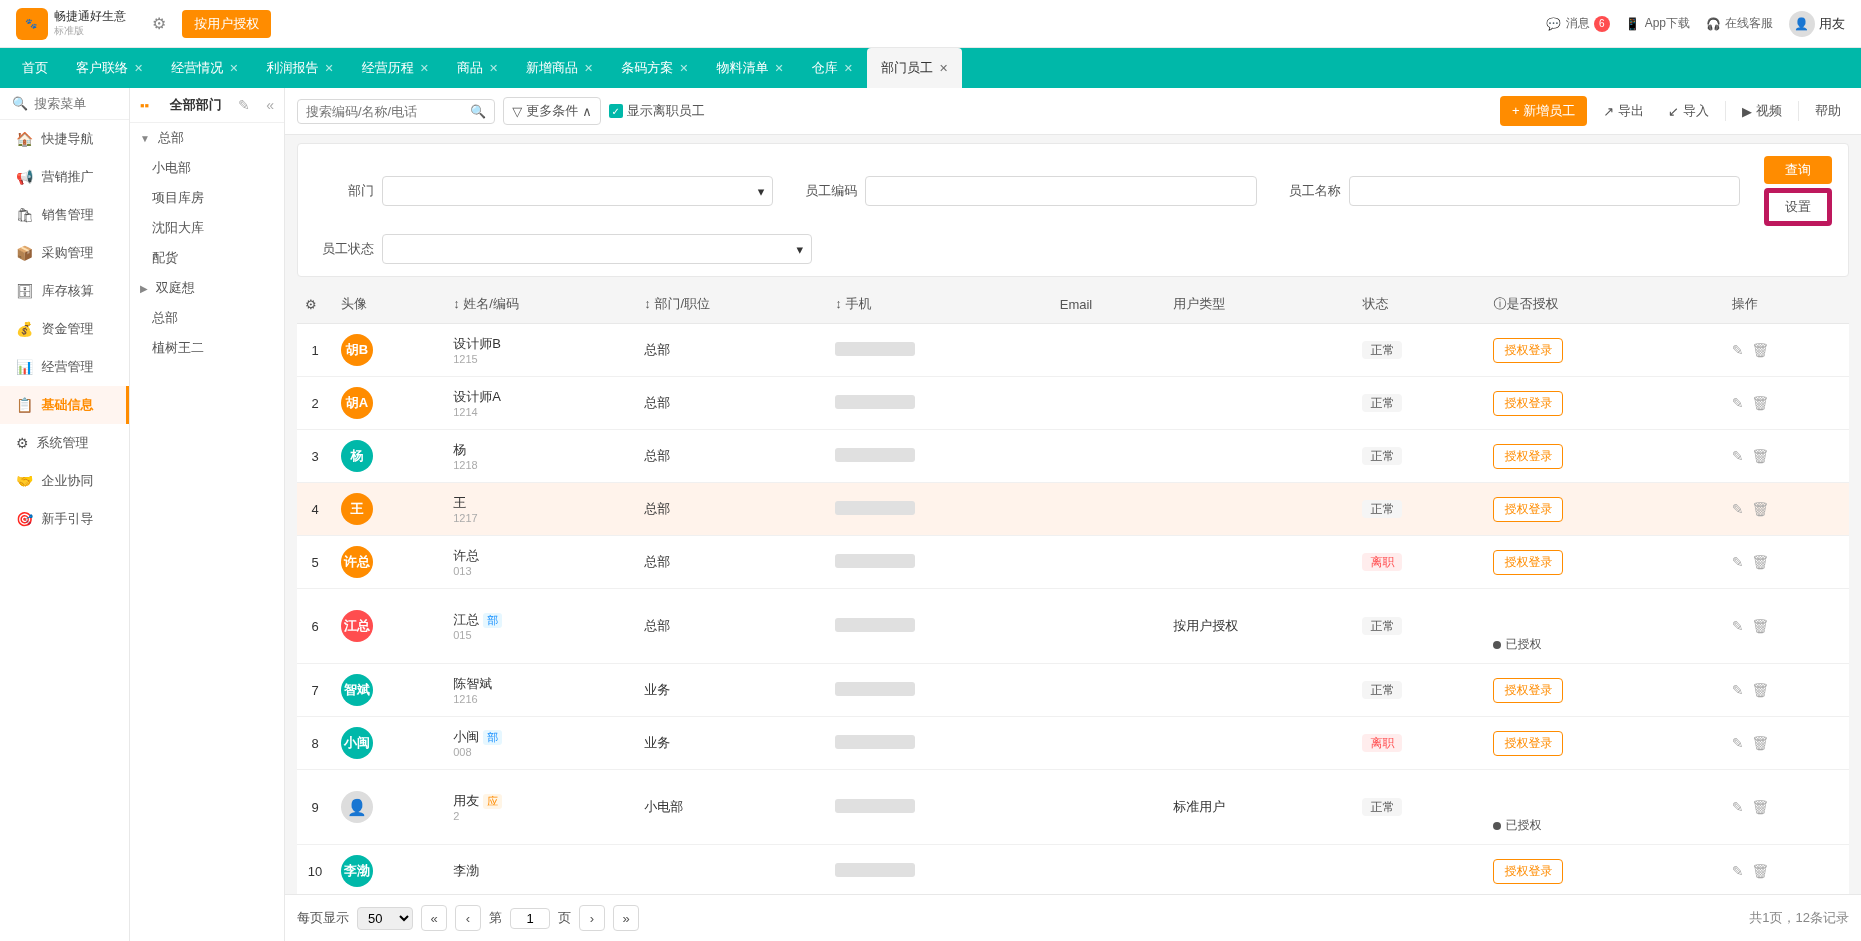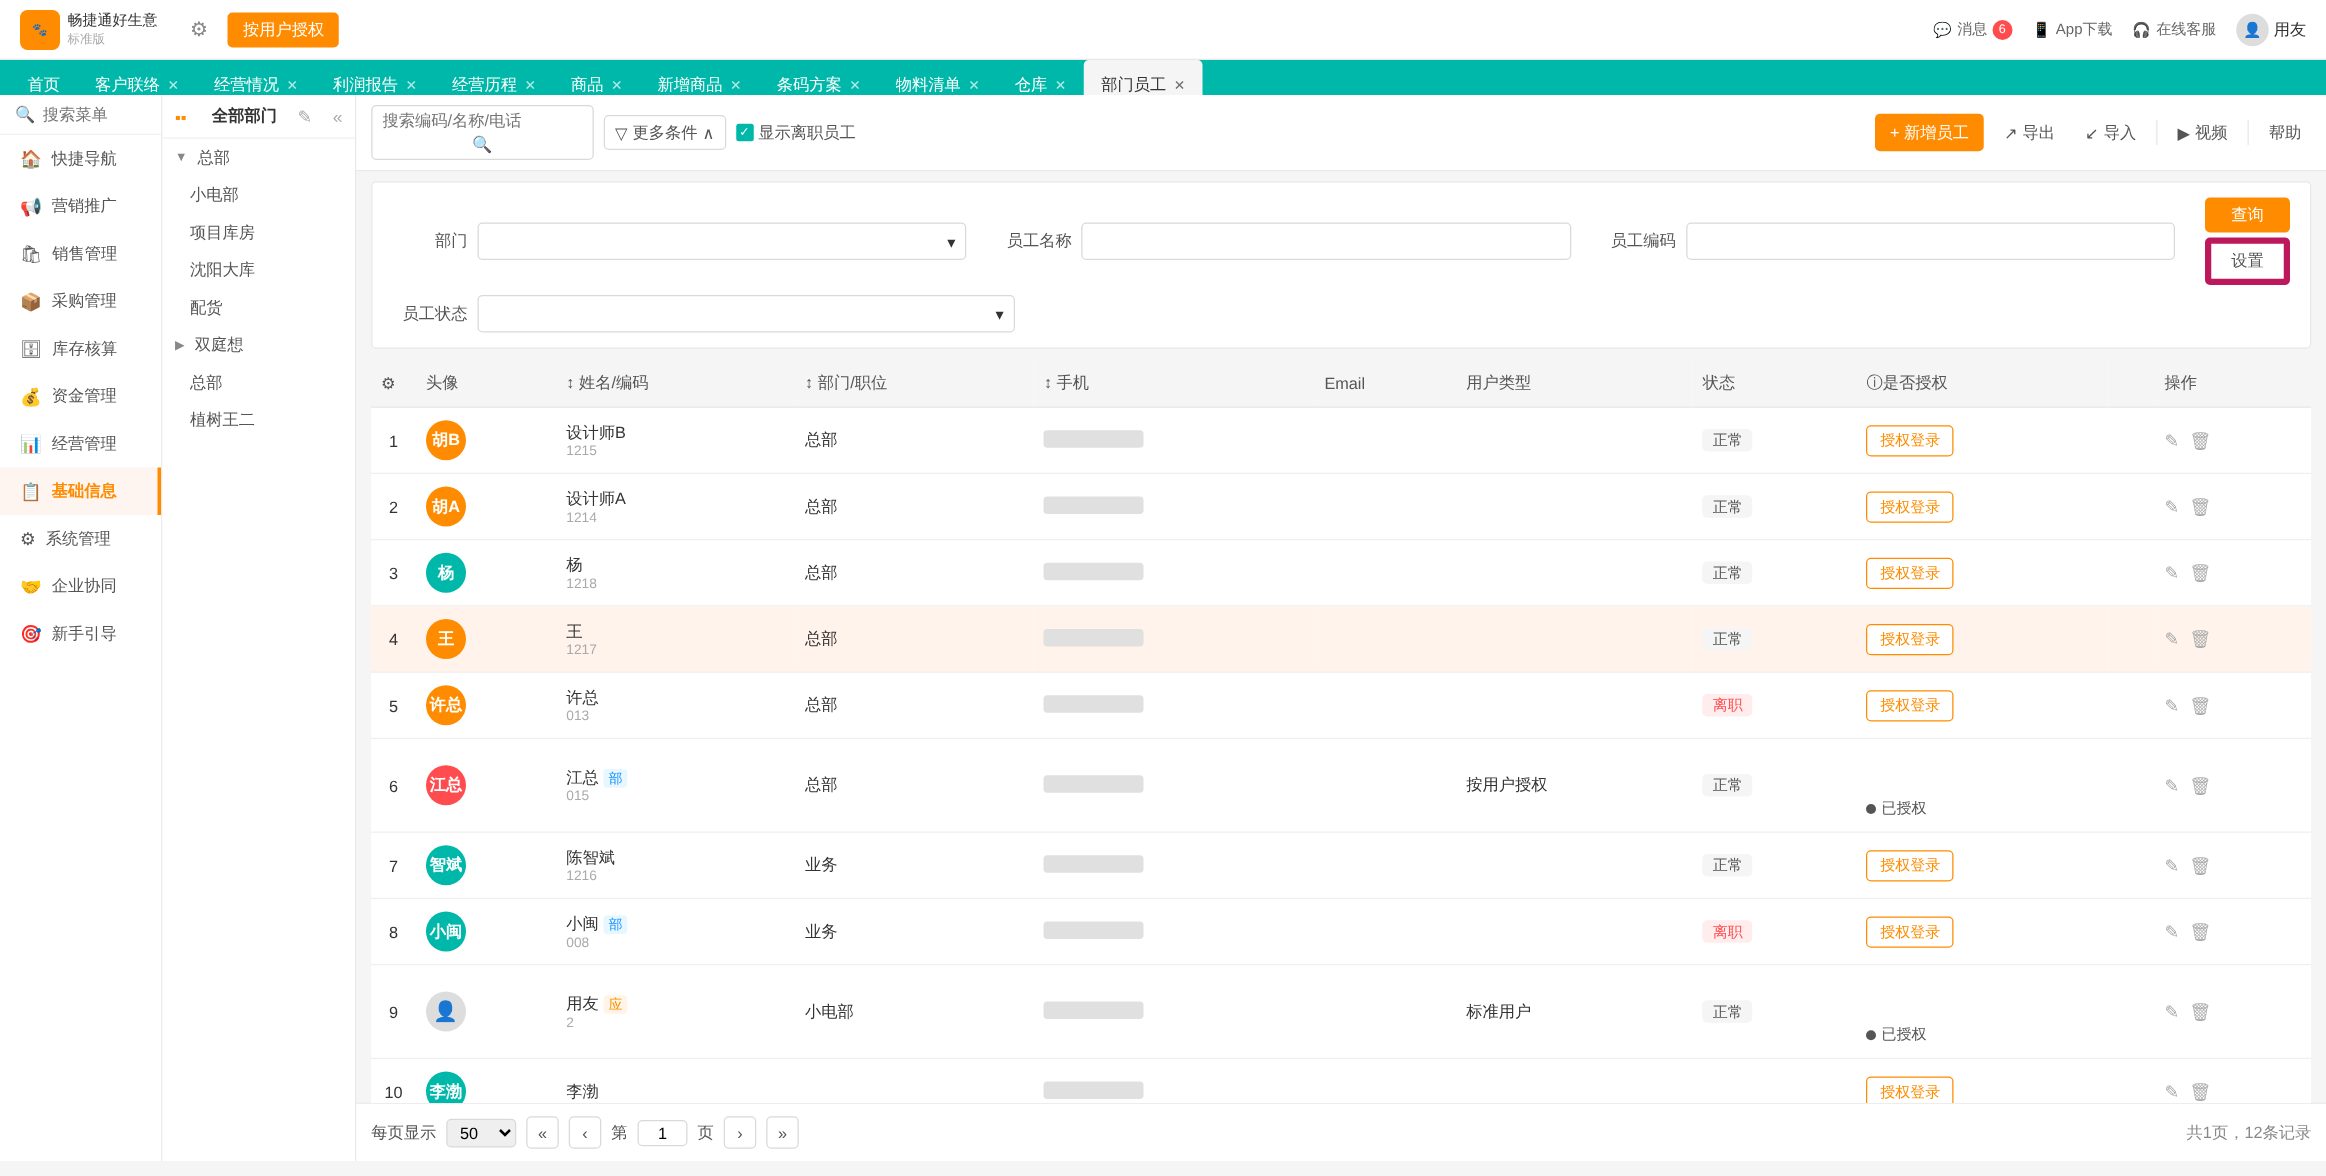--- a/index.html
+++ b/index.html
@@ -16,21 +16,21 @@
     .logo-text { font-size: 12px; color: #333; line-height: 1.2; }
     .logo-version { font-size: 10px; color: #aaa; }
     .system-title { font-size: 13px; color: #555; flex: 1; }
     .top-bar-actions { display: flex; align-items: center; gap: 16px; margin-left: auto; }
     .top-bar-btn { font-size: 12px; color: #666; display: flex; align-items: center; gap: 4px; cursor: pointer; }
     .badge { background: #ff4d4f; color: #fff; border-radius: 50%; width: 16px; height: 16px; font-size: 10px; display: flex; align-items: center; justify-content: center; }
     .trial-btn { background: #ff8c00; color: #fff; border: none; border-radius: 4px; padding: 5px 12px; font-size: 13px; cursor: pointer; }
 
     
     .nav-tabs {
-      display: flex; background: #00b8a9; height: 28px; padding: 0 8px; gap: 0; overflow: hidden;
+      display: flex; align-items: center; background: #00b8a9; height: 40px; padding: 0 8px; gap: 0; overflow: hidden;
     }
     .nav-tab {
       padding: 0 14px; height: 40px; display: flex; align-items: center; color: #fff; font-size: 13px;
       cursor: pointer; white-space: nowrap; position: relative; border-radius: 4px 4px 0 0;
     }
     .nav-tab.active { background: #f5f5f5; color: #333; }
     .nav-tab .close-x { margin-left: 6px; font-size: 11px; opacity: 0.7; }
 
     
     .main-layout { display: flex; height: calc(100vh - 88px); }
@@ -56,21 +56,21 @@
     .collapse-btn { background: none; border: none; cursor: pointer; color: #aaa; font-size: 14px; }
 
     
     .content { flex: 1; display: flex; flex-direction: column; overflow: hidden; }
 
     
     .content-toolbar {
       display: flex; align-items: center; gap: 8px; padding: 8px 12px;
       background: #fff; border-bottom: 1px solid #e8e8e8;
     }
-    .search-box { display: flex; align-items: center; border: 1px solid #d9d9d9; border-radius: 4px; padding: 4px 8px; gap: 4px; flex-direction: column; }
+    .search-box { display: flex; align-items: center; border: 1px solid #d9d9d9; border-radius: 4px; padding: 4px 8px; gap: 4px; }
     .search-box input { border: none; outline: none; font-size: 13px; width: 180px; }
     .filter-btn { display: flex; align-items: center; gap: 4px; padding: 4px 8px; border: 1px solid #d9d9d9; border-radius: 4px; cursor: pointer; font-size: 13px; color: #555; background: #fff; }
     .show-resigned { display: flex; align-items: center; gap: 4px; font-size: 13px; color: #555; cursor: pointer; }
     .checkbox-checked { width: 14px; height: 14px; background: #00b8a9; border-radius: 2px; display: flex; align-items: center; justify-content: center; color: #fff; font-size: 10px; }
     .add-btn { background: #ff8c00; color: #fff; border: none; border-radius: 4px; padding: 6px 12px; font-size: 13px; cursor: pointer; display: flex; align-items: center; gap: 4px; margin-left: auto; }
     .icon-btn { display: flex; align-items: center; gap: 4px; font-size: 13px; color: #555; cursor: pointer; padding: 4px 8px; border-radius: 4px; }
     .divider-v { width: 1px; height: 20px; background: #e8e8e8; }
 
     
     .filter-form {
@@ -331,25 +331,25 @@
     <div class="filter-form">
       <div class="filter-row">
         <div class="filter-field">
           <span class="filter-label">部门</span>
           <div class="filter-select" style="width:260px;">
             <span></span>
             <span>▾</span>
           </div>
         </div>
         <div class="filter-field">
-          <span class="filter-label">员工名称</span>
+          <span class="filter-label">员工编码</span>
           <input class="filter-input" type="text" style="width: 260px;">
         </div>
         <div class="filter-field">
-          <span class="filter-label">员工编码</span>
+          <span class="filter-label">员工名称</span>
           <input class="filter-input" type="text" style="width: 260px;">
         </div>
         <div class="filter-actions">
           <button class="query-btn">查询</button>
           <button class="set-btn">设置</button>
         </div>
       </div>
       <div class="filter-row">
         <div class="filter-field">
           <span class="filter-label">员工状态</span>

